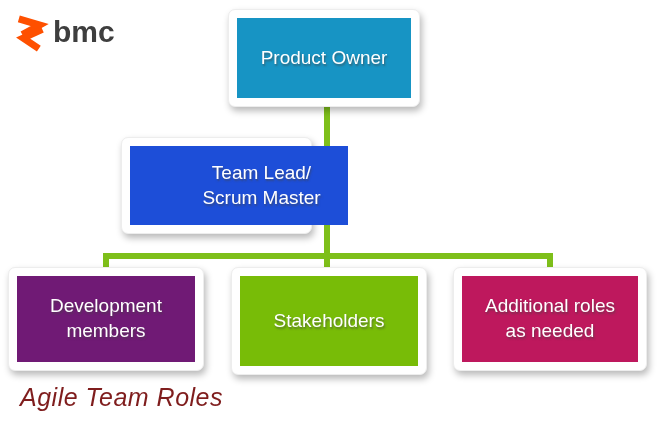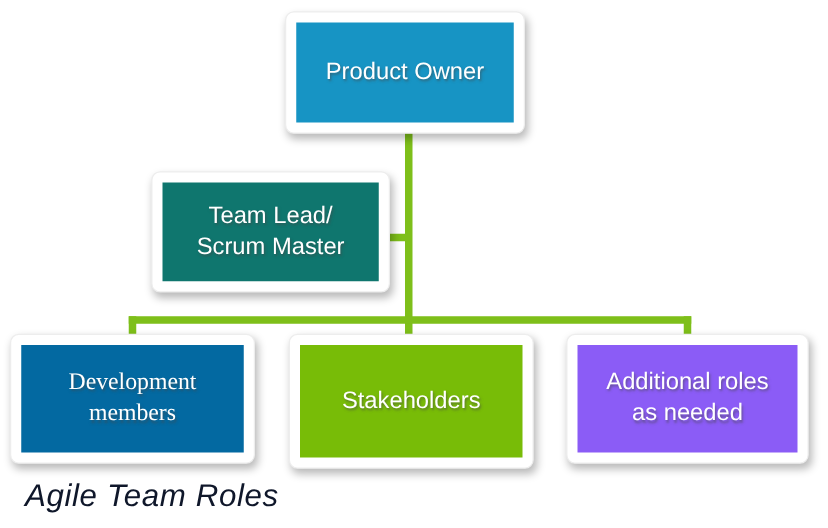--- a/index.html
+++ b/index.html
@@ -55,64 +55,73 @@
   }
   .node-product-owner { left: 228px; top: 9px;   width: 192px; height: 98px; }
   .node-team-lead     { left: 121px; top: 137px; width: 191px; height: 97px; }
   .node-development   { left: 8px;   top: 267px; width: 196px; height: 104px; }
   .node-stakeholders  { left: 231px; top: 267px; width: 196px; height: 108px; }
   .node-additional    { left: 453px; top: 267px; width: 194px; height: 104px; }
 
   
   .caption {
     position: absolute; left: 20px; top: 383px;
-    font-size: 25px; font-style: italic; color: #0f172a;
+    font-size: 25px; font-style: italic; color: #7f1d1d;
     letter-spacing: 0.5px;
   }
 </style>
 </head>
 <body>
 
 <div class="stage">
 
+  <div class="logo">
+    <span>
+      <svg width="36" height="40" viewBox="0 0 40 46" fill="none">
+        <polyline points="6,8 30,15 10,26" stroke="#fe5000" stroke-width="8" stroke-linejoin="miter"></polyline>
+        <polyline points="33,20 11,30 29,42" stroke="#fe5000" stroke-width="8" stroke-linejoin="miter"></polyline>
+      </svg>
+    </span>
+    <span class="logo-text">bmc</span>
+  </div>
 
   <div class="line line-v-main"></div>
   <div class="line line-h-main"></div>
   <div class="line line-drop-l"></div>
   <div class="line line-drop-r"></div>
   <div class="line line-teamlead"></div>
 
   <div class="node node-product-owner">
     <div class="node-fill" style="background-color: rgb(23, 148, 196);">
       <span class="node-label">Product Owner</span>
     </div>
   </div>
 
   <div class="node node-team-lead">
-    <div class="node-fill" style="background-color: #0f766e;">
+    <div class="node-fill" style="background-color: #1d4ed8; padding-left: 45px;">
       <span class="node-label">Team Lead/
 Scrum Master</span>
     </div>
   </div>
 
   <div class="node node-development">
-    <div class="node-fill" style="background-color: #0369a1; font-family: Liberation Serif, serif;">
+    <div class="node-fill" style="background-color: #701a75;">
       <span class="node-label">Development
 members</span>
     </div>
   </div>
 
   <div class="node node-stakeholders">
     <div class="node-fill" style="background-color: rgb(120, 188, 7);">
       <span class="node-label">Stakeholders</span>
     </div>
   </div>
 
   <div class="node node-additional">
-    <div class="node-fill" style="background-color: #8b5cf6;">
+    <div class="node-fill" style="background-color: #be185d;">
       <span class="node-label">Additional roles
 as needed</span>
     </div>
   </div>
 
   <div class="caption">Agile Team Roles</div>
 
 </div>
 
 </body></html>

